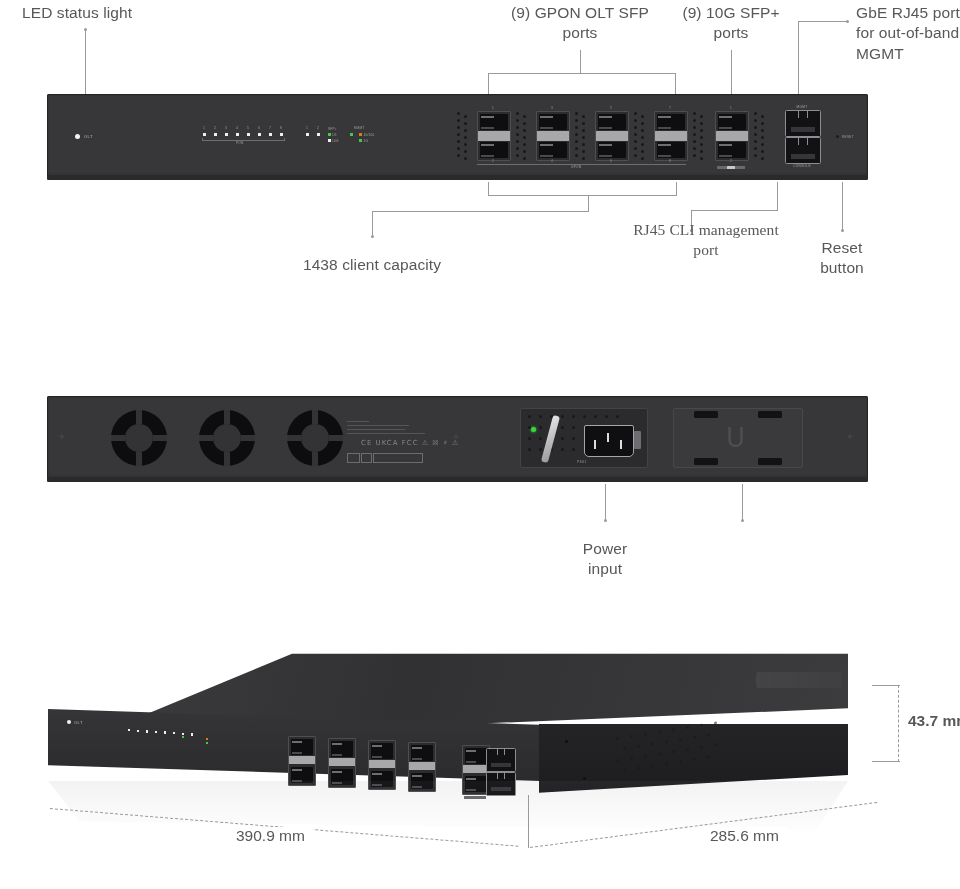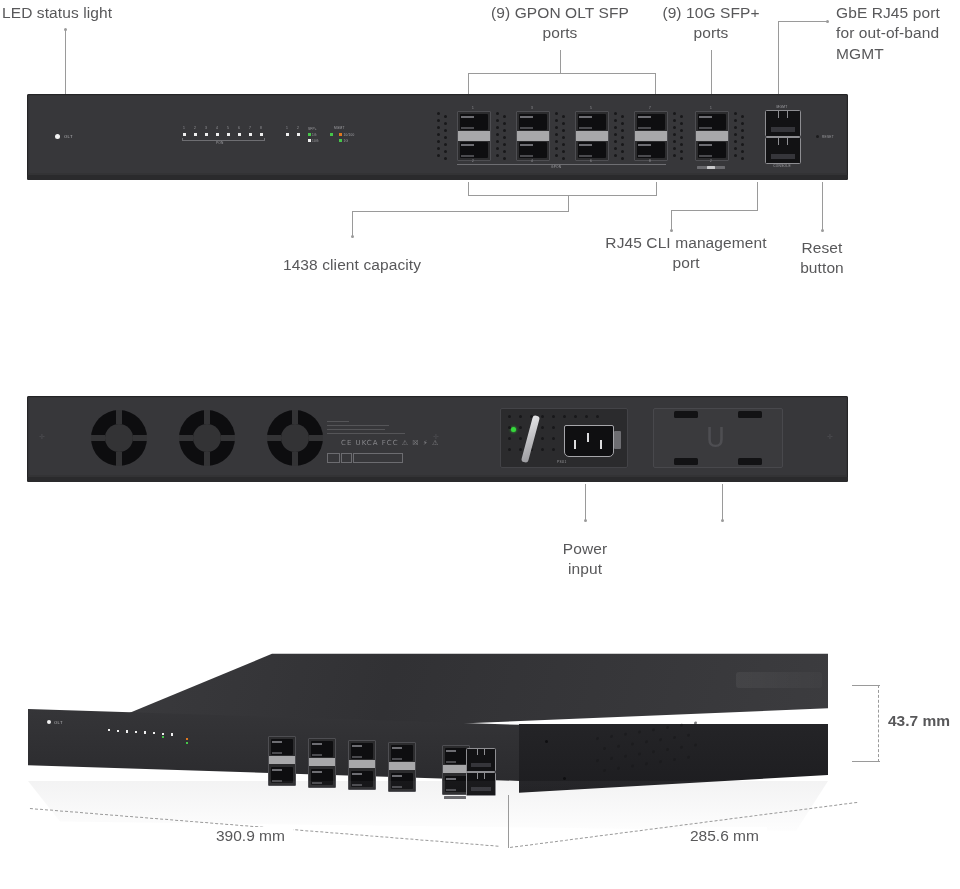--- a/index.html
+++ b/index.html
@@ -1,21 +1,21 @@
 <!DOCTYPE html>
 <html><head>
 <meta charset="utf-8">
 <style>
   html,body{margin:0;padding:0;}
   body{
     width:960px;height:889px;background:#ffffff;
     font-family:"Liberation Sans","DejaVu Sans",sans-serif;
     color:#4a4a4a;overflow:hidden;position:relative;
   }
-  .stage{position:absolute;inset:0;}
+  .stage{position:absolute;inset:0;margin-left:20px;}
   .abs{position:absolute;}
 
   
   .callout{
     position:absolute;font-size:15.5px;line-height:1.32;
     color:#58585a;text-align:center;white-space:pre-line;
     letter-spacing:.1px;
   }
   .callout.left{text-align:left;}
 
@@ -390,21 +390,21 @@
   <div class="lead v" style="left:568px;top:195px;height:16px;"></div>
   <div class="lead h" style="left:352px;top:211px;width:217px;"></div>
   <div class="lead v" style="left:352px;top:211px;height:25px;"></div>
   <div class="dot" style="left:351px;top:235px;"></div>
   <div class="callout" style="left:262px;top:255px;width:180px;">1438 client capacity</div>
 
   <div class="lead v" style="left:757px;top:182px;height:28px;"></div>
   <div class="lead h" style="left:671px;top:210px;width:87px;"></div>
   <div class="lead v" style="left:671px;top:210px;height:20px;"></div>
   <div class="dot" style="left:670px;top:229px;"></div>
-  <div class="callout" style="left:596px;top:233px;width:180px;">RJ45 CLI management
+  <div class="callout" style="left:596px;top:220px;width:180px;font-family:Liberation Serif, serif;">RJ45 CLI management
 port</div>
 
   <div class="lead v" style="left:822px;top:182px;height:48px;"></div>
   <div class="dot" style="left:821px;top:229px;"></div>
   <div class="callout" style="left:782px;top:238px;width:80px;">Reset
 button</div>
 
   <div class="chassis" style="left:27px;top:396px;width:821px;height:86px;">
     <div class="bezel"></div>
 

